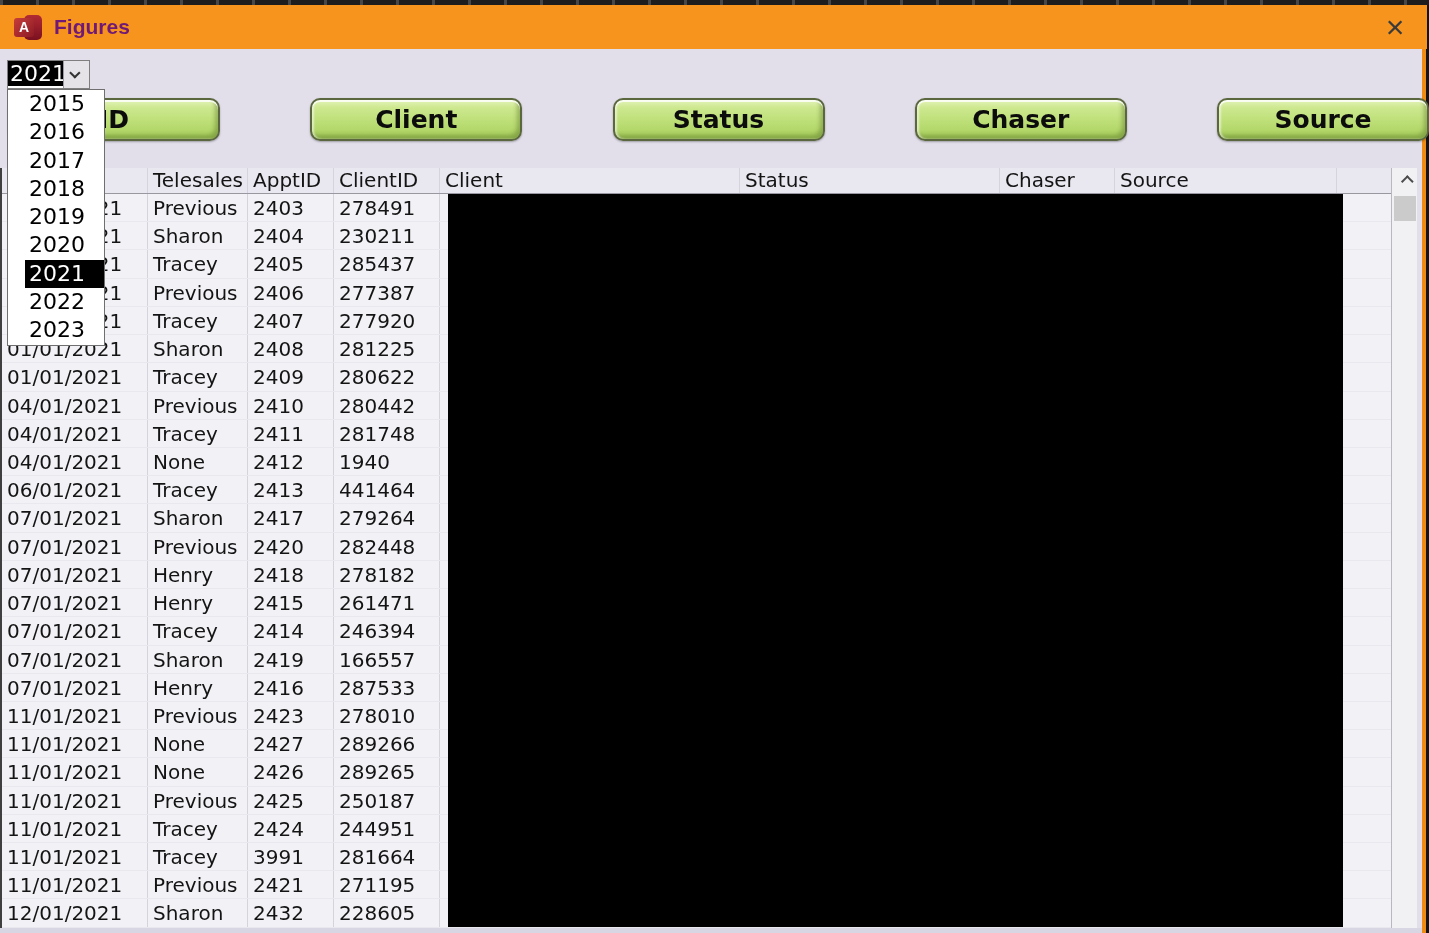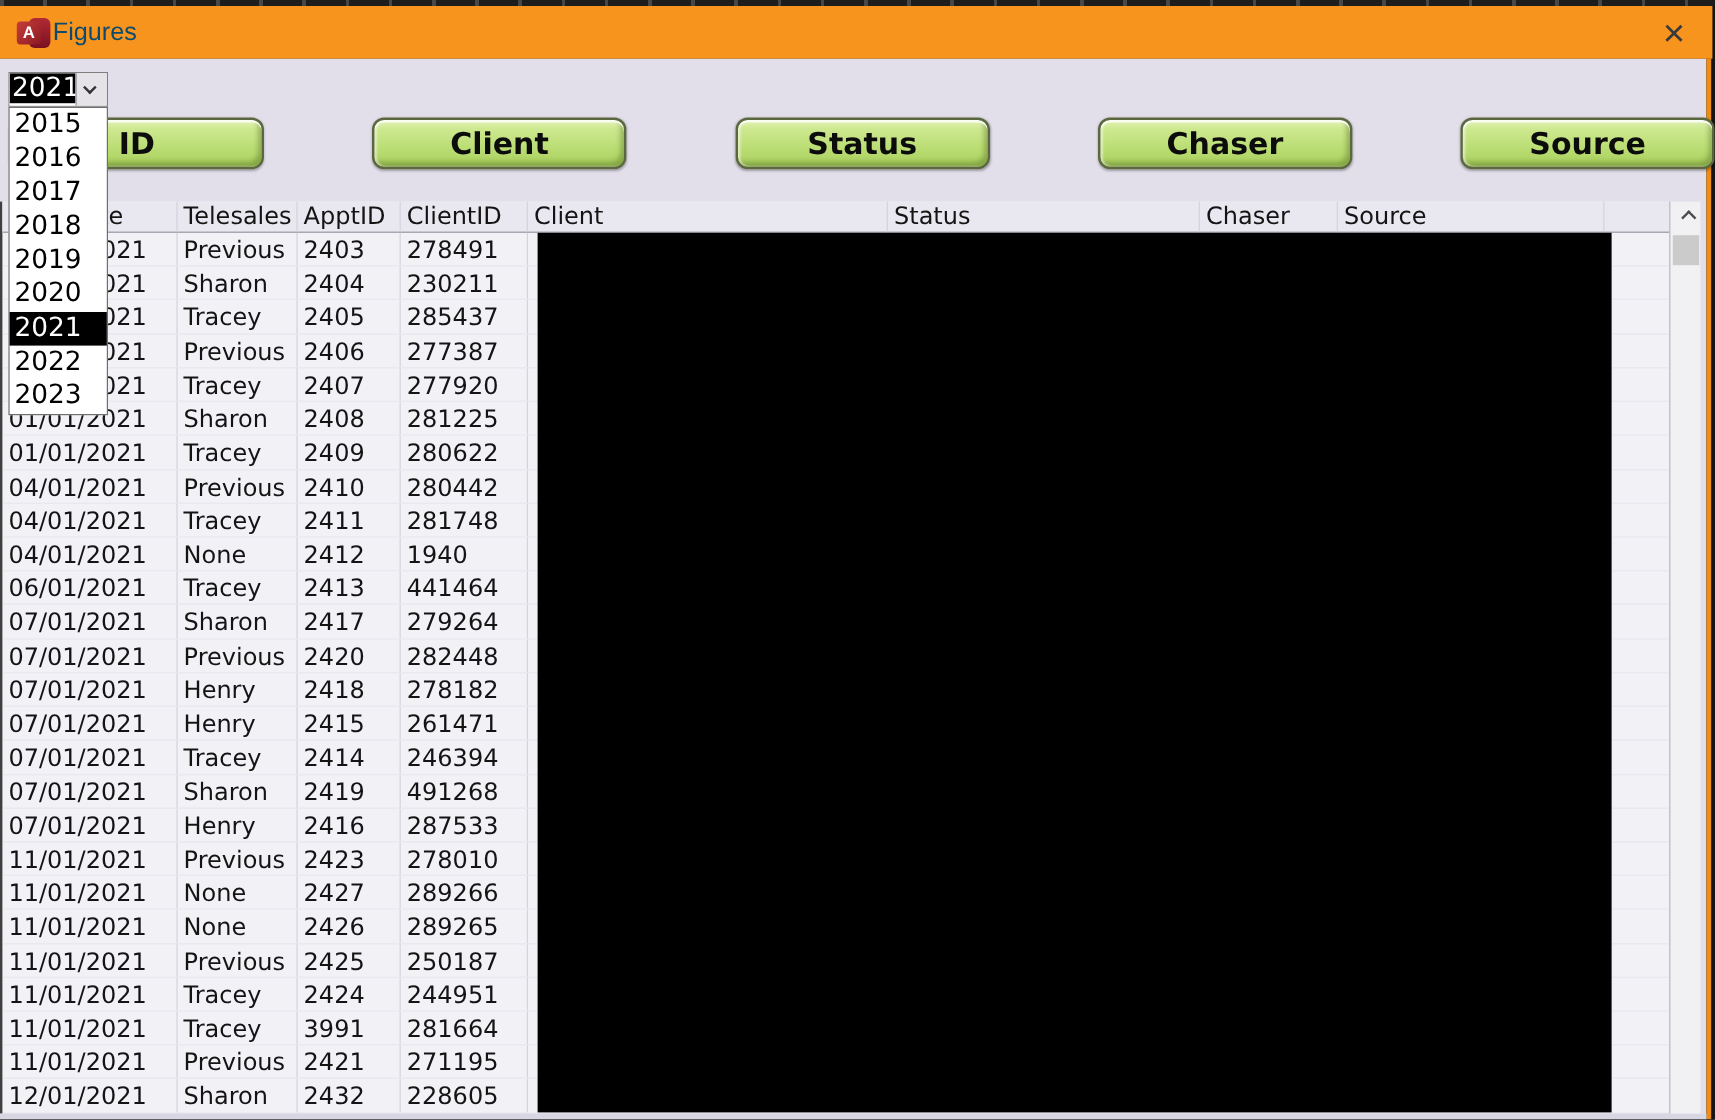--- a/index.html
+++ b/index.html
@@ -13,21 +13,21 @@
 
   
   .titlebar { position:absolute; left:0; top:5px; width:1427px; height:44px; background:#f7941e;
               display:flex; align-items:center; font-family:"Liberation Sans", sans-serif; }
   .appicon { position:relative; width:30px; height:27px; margin-left:14px; }
   .appicon .back { position:absolute; left:10px; top:1px; width:18px; height:25px;
                    background:linear-gradient(180deg,#b12a33,#7a1020); border-radius:5px; }
   .appicon .front { position:absolute; left:0; top:4px; width:20px; height:19px;
                     background:linear-gradient(135deg,#c63d39,#8d1a25); border-radius:3px;
                     color:#fff; font-weight:bold; font-size:14px; line-height:19px; text-align:center; }
-  .win-title { font-size:21px; color:#0c4a6e; }
+  .win-title { margin-left:10px; font-size:21px; color:#701a75;font-weight:bold; }
   .close-btn { position:absolute; right:10px; top:0; width:44px; height:44px; display:flex;
                align-items:center; justify-content:center; font-size:32px; font-weight:200;
                color:#3a3a3a; cursor:default; }
 
   
   .form-bg { position:absolute; left:0; top:49px; width:1422px; height:884px; background:#e2dfeb; }
   .right-border { position:absolute; left:1422px; top:49px; width:4px; height:884px; background:#ee8c15; }
 
   
   .btn-bar { position:absolute; left:8px; top:98px; width:1421px; height:43px;
@@ -62,22 +62,22 @@
   .chev.up { transform:rotate(135deg) translate(-2px,-2px); }
   .chev.down { width:8px; height:8px; transform:rotate(-45deg) translateY(-3px); border-color:#333; }
 
   
   .combo { position:absolute; left:7px; top:60px; width:83px; height:29px; display:flex;
            background:#fff; border:1px solid #7f7f7f; z-index:60; }
   .combo-text { flex:1; font-size:22px; line-height:26px; background:#fff; overflow:hidden; }
   .combo-sel { background:#000; color:#fff; padding:0 2px; }
   .combo-btn { width:26px; background:#e5e3e7; border-left:1px solid #9a9aa0;
                display:flex; align-items:center; justify-content:center; }
-  .dropdown { position:absolute; left:7px; top:89px; width:83px; background:#fff;
-              border:1px solid #6f6f6f; z-index:55; }
+  .dropdown { position:absolute; left:7px; top:89px; width:98px; background:#fff;
+              border:1px solid #6f6f6f; z-index:55;padding-left:17px; }
   .dd-item { height:28.3px; line-height:28.3px; font-size:22px; padding-left:4px; color:#000;
              white-space:nowrap; }
   .dd-item.sel { background:#000; color:#fff; }
 
   .bottom-strip { position:absolute; left:0; top:928px; width:1422px; height:5px; background:#d9d6e3; }
 </style>
 </head>
 <body>
 
 <div class="screen">
@@ -290,21 +290,21 @@
           <div class="cell c4"></div>
           <div class="cell c5"></div>
           <div class="cell c6"></div>
           <div class="cell c7"></div>
           <div class="cell filler"></div>
         </div>
         <div class="trow">
           <div class="cell c0">07/01/2021</div>
           <div class="cell c1">Sharon</div>
           <div class="cell c2">2419</div>
-          <div class="cell c3">491268</div>
+          <div class="cell c3">166557</div>
           <div class="cell c4"></div>
           <div class="cell c5"></div>
           <div class="cell c6"></div>
           <div class="cell c7"></div>
           <div class="cell filler"></div>
         </div>
         <div class="trow">
           <div class="cell c0">07/01/2021</div>
           <div class="cell c1">Henry</div>
           <div class="cell c2">2416</div>

